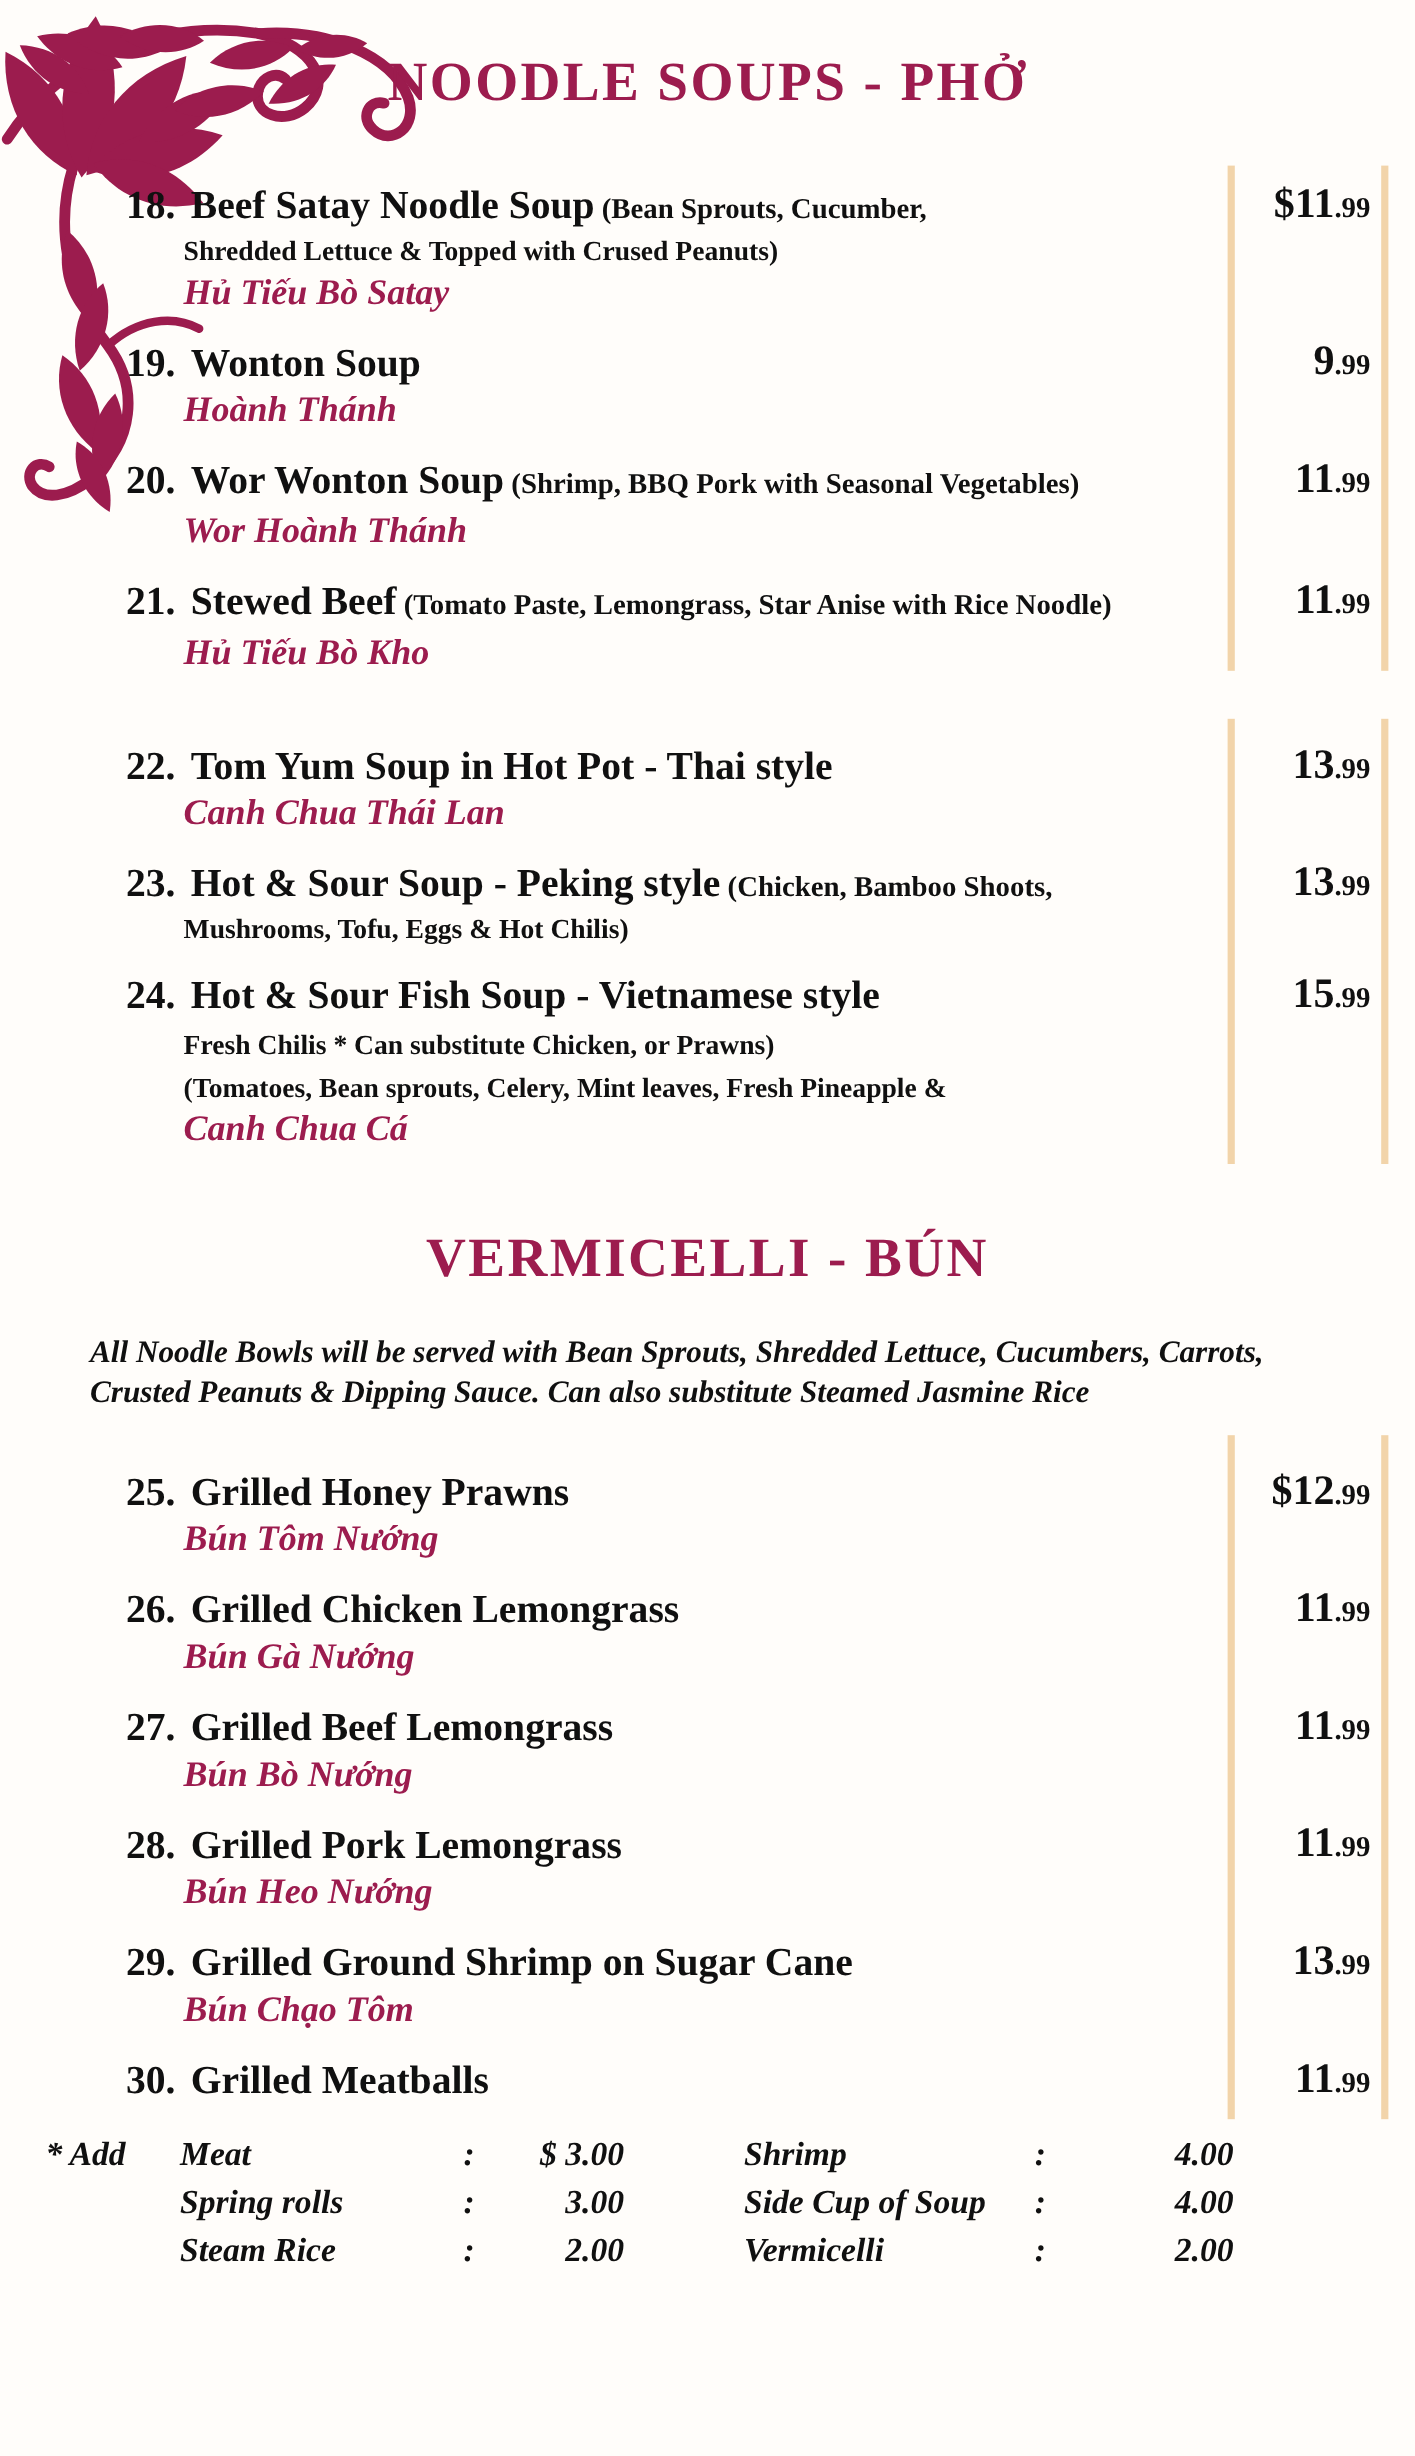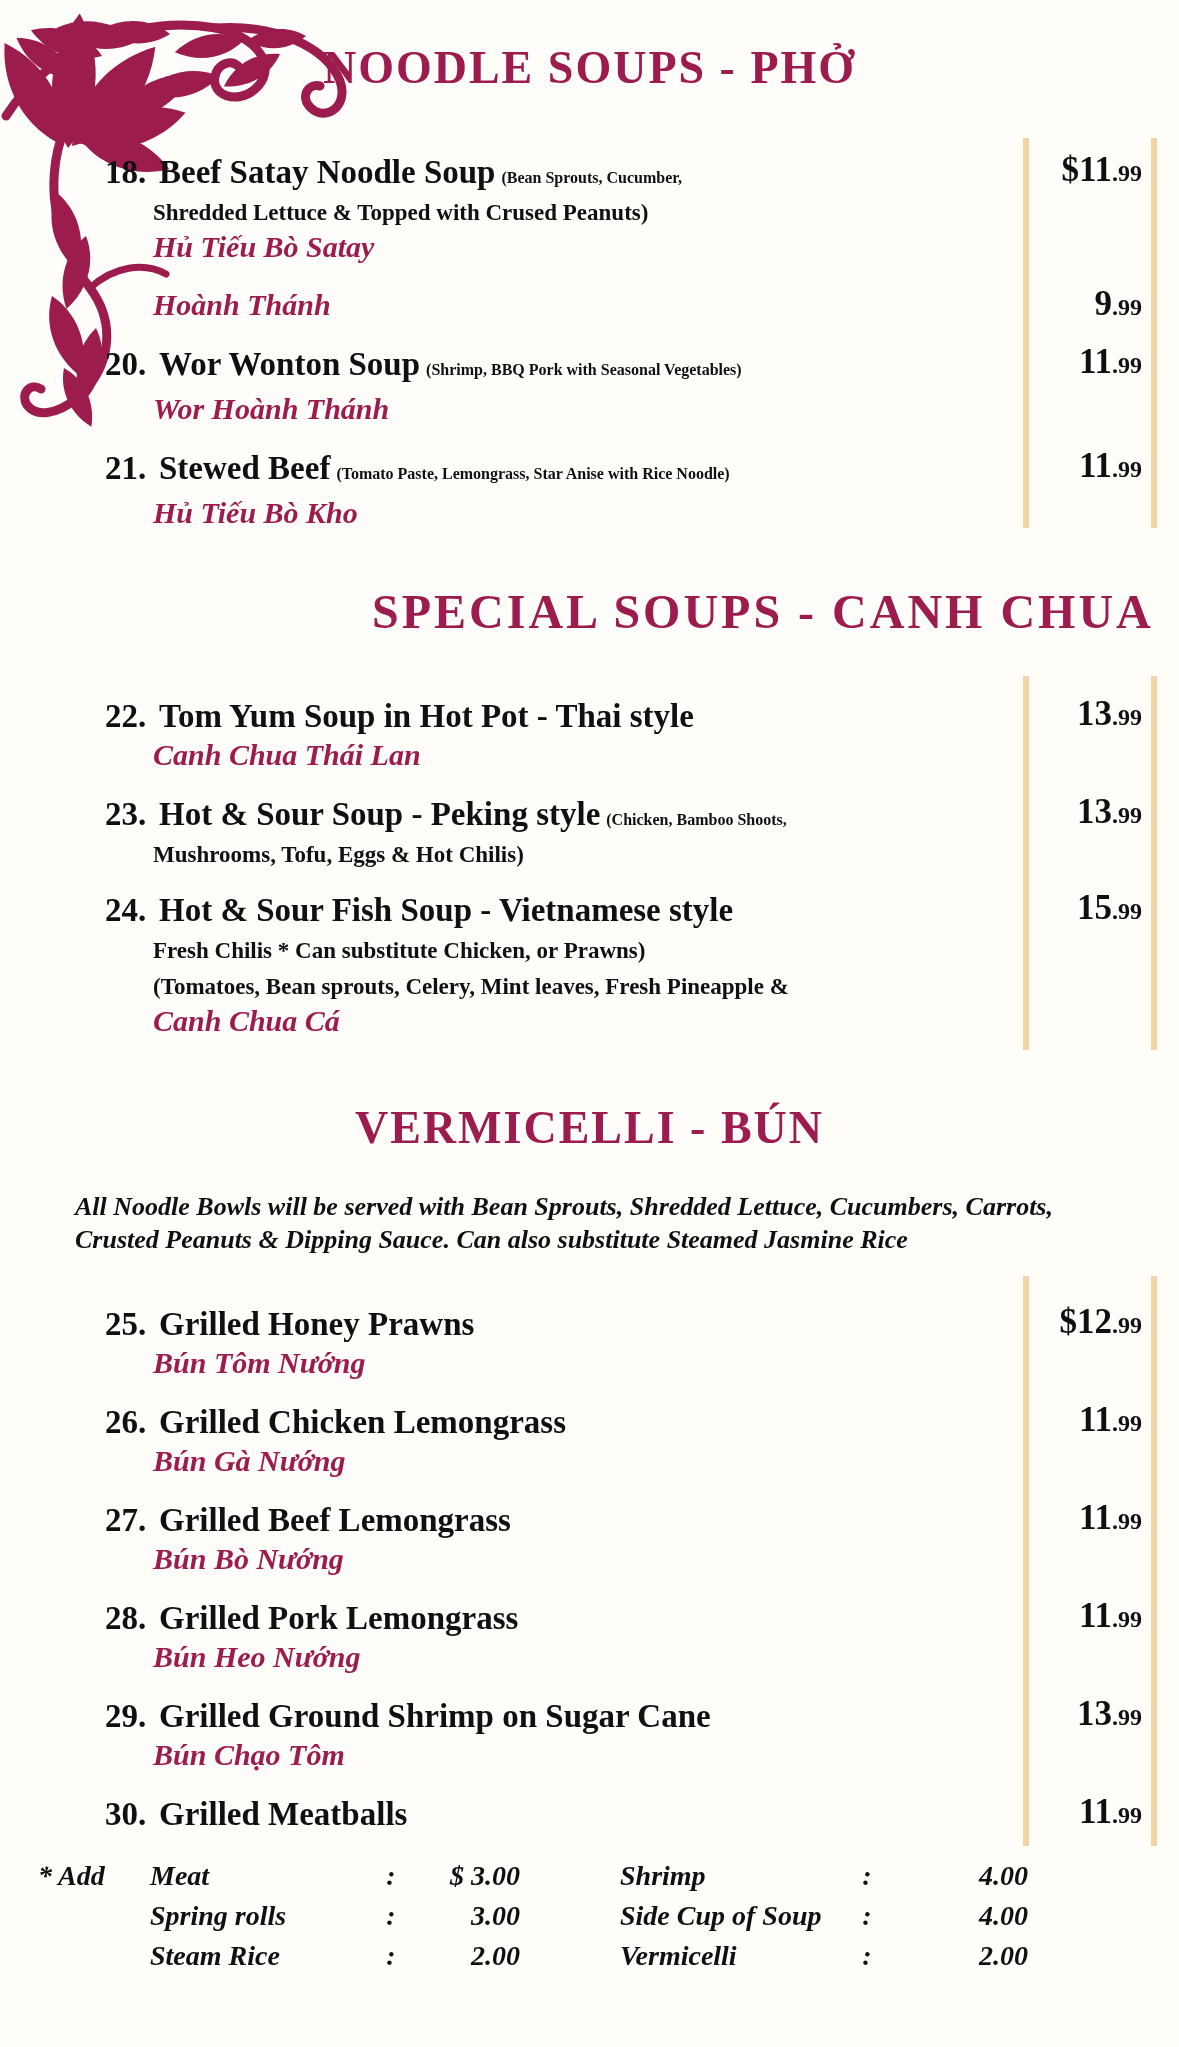--- a/index.html
+++ b/index.html
@@ -28,21 +28,21 @@
   .g1 .bar{top:-14px;bottom:4px;}
   .g2 .bar{top:-20px;bottom:-10px;}
   .g3 .bar{top:-28px;bottom:-12px;}
   .bar.l{left:1023px;}
   .bar.r{left:1151px;}
 
   .item{position:relative;padding-left:105px;margin-bottom:20px;}
   .item:last-child{margin-bottom:0;}
   .l1{font-size:33px;line-height:40px;font-weight:bold;padding-right:160px;}
   .num{display:inline-block;min-width:54px;}
-  .di{font-size:16px;margin-left:6px;text-align:center;}
+  .di{font-size:24px;margin-left:6px;text-align:center;}
   .d2{font-size:23px;line-height:30px;font-weight:bold;padding-left:48px;}
   .d2.sp{margin-top:6px;}
   .vn{font-size:30px;line-height:38px;font-weight:bold;font-style:italic;color:#9c1c4e;padding-left:48px;}
   .price{
     position:absolute;top:-2px;left:1030px;width:112px;text-align:right;
     font-weight:bold;white-space:nowrap;
   }
   .pm{font-size:35px;}
   .pc{font-size:24px;}
 
@@ -103,40 +103,38 @@
     <div class="bar r"></div>
 
     <div class="item">
       <div class="l1"><span class="num">18.</span><span class="nm">Beef Satay Noodle Soup</span><span class="di">(Bean Sprouts, Cucumber,</span></div>
       <div class="d2">Shredded Lettuce  &amp; Topped with Crused Peanuts)</div>
       <div class="vn">Hủ Tiếu Bò Satay</div>
       <div class="price"><span class="pm">$11</span><span class="pc">.99</span></div>
     </div>
 
     <div class="item">
+      <div class="l1"><span class="num">19.</span><span class="nm">Wonton Soup</span></div>
       <div class="vn">Hoành Thánh</div>
       <div class="price"><span class="pm">9</span><span class="pc">.99</span></div>
     </div>
 
     <div class="item">
       <div class="l1"><span class="num">20.</span><span class="nm">Wor Wonton Soup</span><span class="di">(Shrimp, BBQ Pork with Seasonal Vegetables)</span></div>
       <div class="vn">Wor Hoành Thánh</div>
       <div class="price"><span class="pm">11</span><span class="pc">.99</span></div>
     </div>
 
     <div class="item">
       <div class="l1"><span class="num">21.</span><span class="nm">Stewed Beef</span><span class="di">(Tomato Paste, Lemongrass, Star Anise with Rice Noodle)</span></div>
       <div class="vn">Hủ Tiếu Bò Kho</div>
       <div class="price"><span class="pm">11</span><span class="pc">.99</span></div>
     </div>
   </div>
 
-  <div class="special-wrap">
-    <h1 class="sec-title special">SPECIAL SOUPS - CANH CHUA</h1>
-  </div>
 
   <div class="items g2">
     <div class="bar l"></div>
     <div class="bar r"></div>
 
     <div class="item">
       <div class="l1"><span class="num">22.</span><span class="nm">Tom Yum Soup in Hot Pot - Thai style</span></div>
       <div class="vn">Canh Chua Thái Lan</div>
       <div class="price"><span class="pm">13</span><span class="pc">.99</span></div>
     </div>

